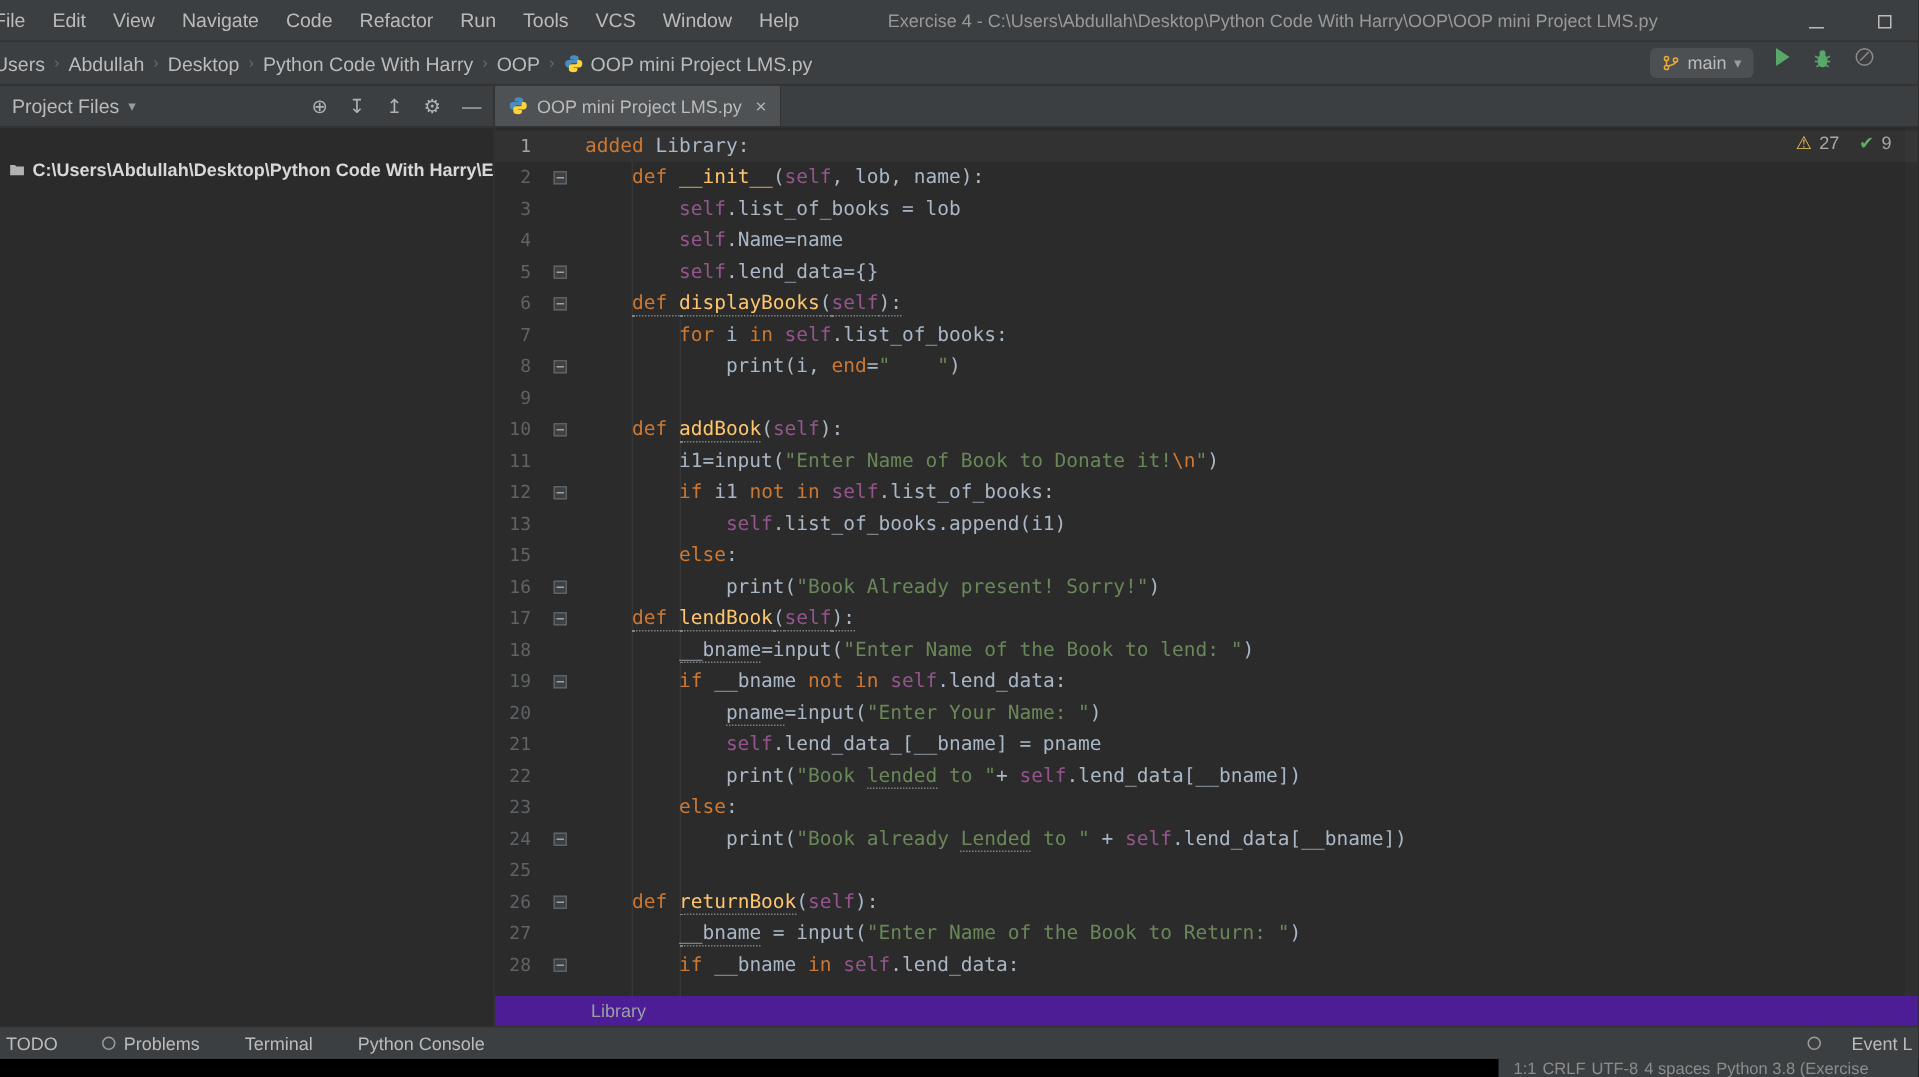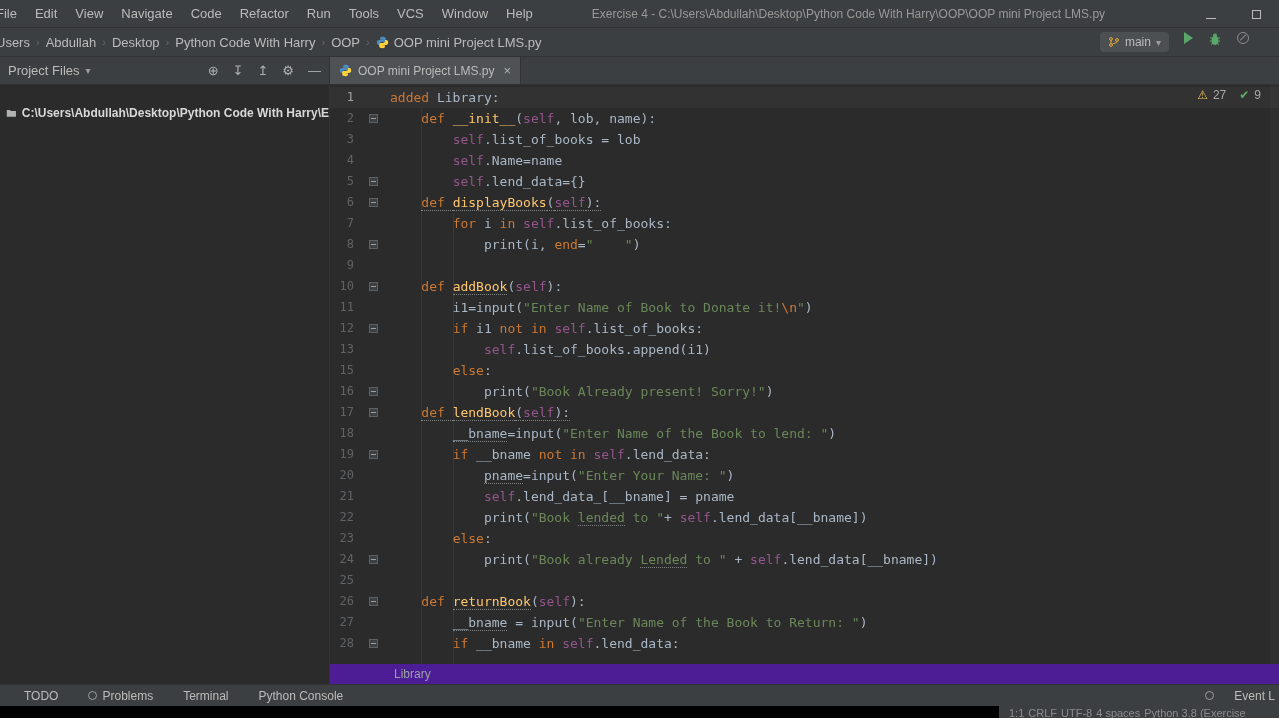--- a/index.html
+++ b/index.html
@@ -86,21 +86,21 @@
                  font-size:12px; color:#A8A8A8; font-family:"Liberation Sans", sans-serif; }
   .warn-ico { color:#F2C55C; font-size:12px; }
   .ok-ico { color:#5FAD65; font-size:12px; margin-left:8px; }
   .scrollbar { position:absolute; right:0; top:0; bottom:0; width:9px; background:rgba(255,255,255,0.02); }
 
   .crumb-bar { height:20px; flex:none; background:#4c1d95; display:flex; align-items:center;
                padding-left:64px; font-size:12px; color:#9CA0A6; }
 
   
   .statusbar { height:22px; flex:none; background:#3C3F41; border-top:1px solid #323232;
-               display:flex; align-items:center; font-size:12px; color:#BBBBBB; padding-left:24px; position:relative; }
+               display:flex; align-items:center; font-size:12px; color:#BBBBBB; padding-left:4px; position:relative; }
   .sb-item { margin-right:30px; display:flex; align-items:center; gap:5px; cursor:default; }
   .sb-right { position:absolute; right:4px; display:flex; align-items:center; gap:20px; }
   .ring-icon { display:inline-block; width:9px; height:9px; border:1px solid #9B9B9B; border-radius:50%; }
 
   
   .bottomstrip { height:12px; flex:none; display:flex; background:#000000; overflow:hidden; }
   .strip-right { margin-left:auto; width:280px; background:#3C3F41; display:flex; gap:4px;
                  padding:0 10px; font-size:11px; color:#8C8C8C; line-height:15px; white-space:nowrap; overflow:hidden; }
 </style>
 </head>

